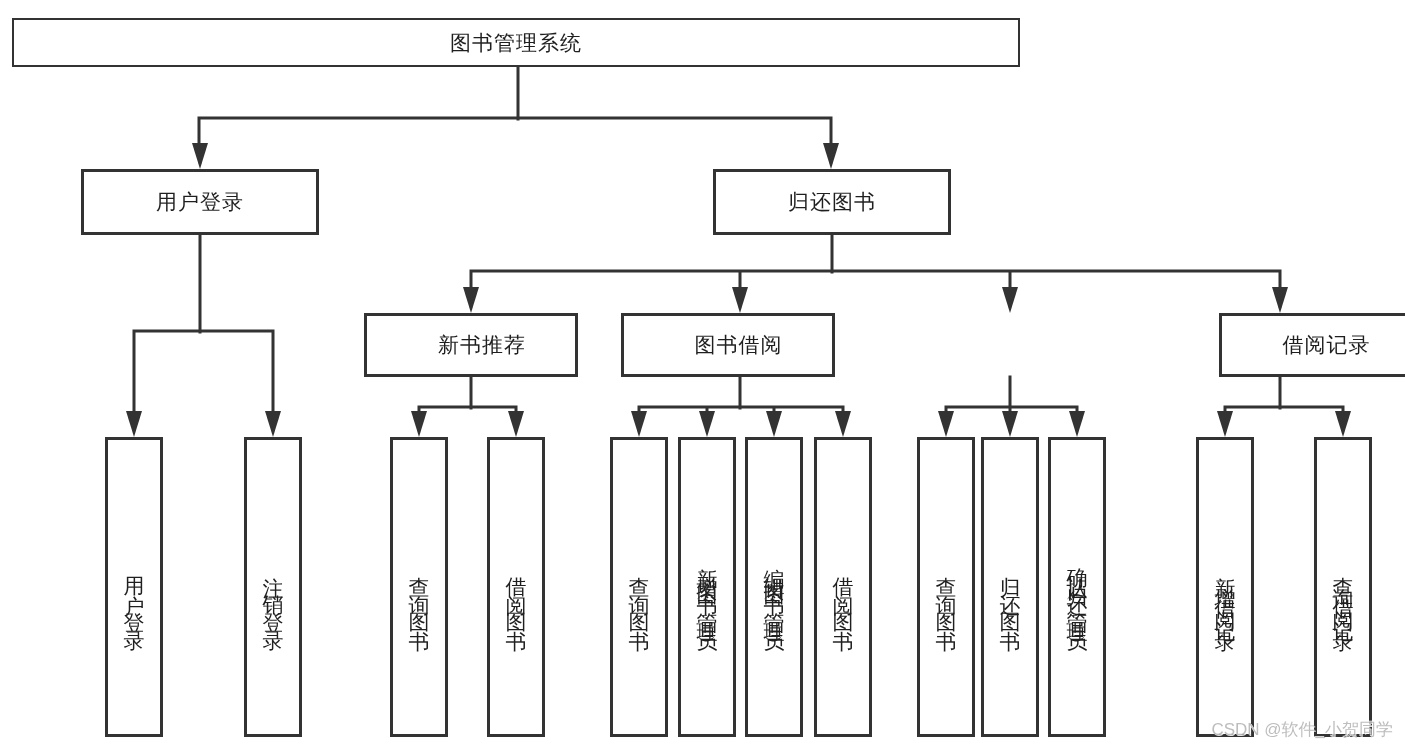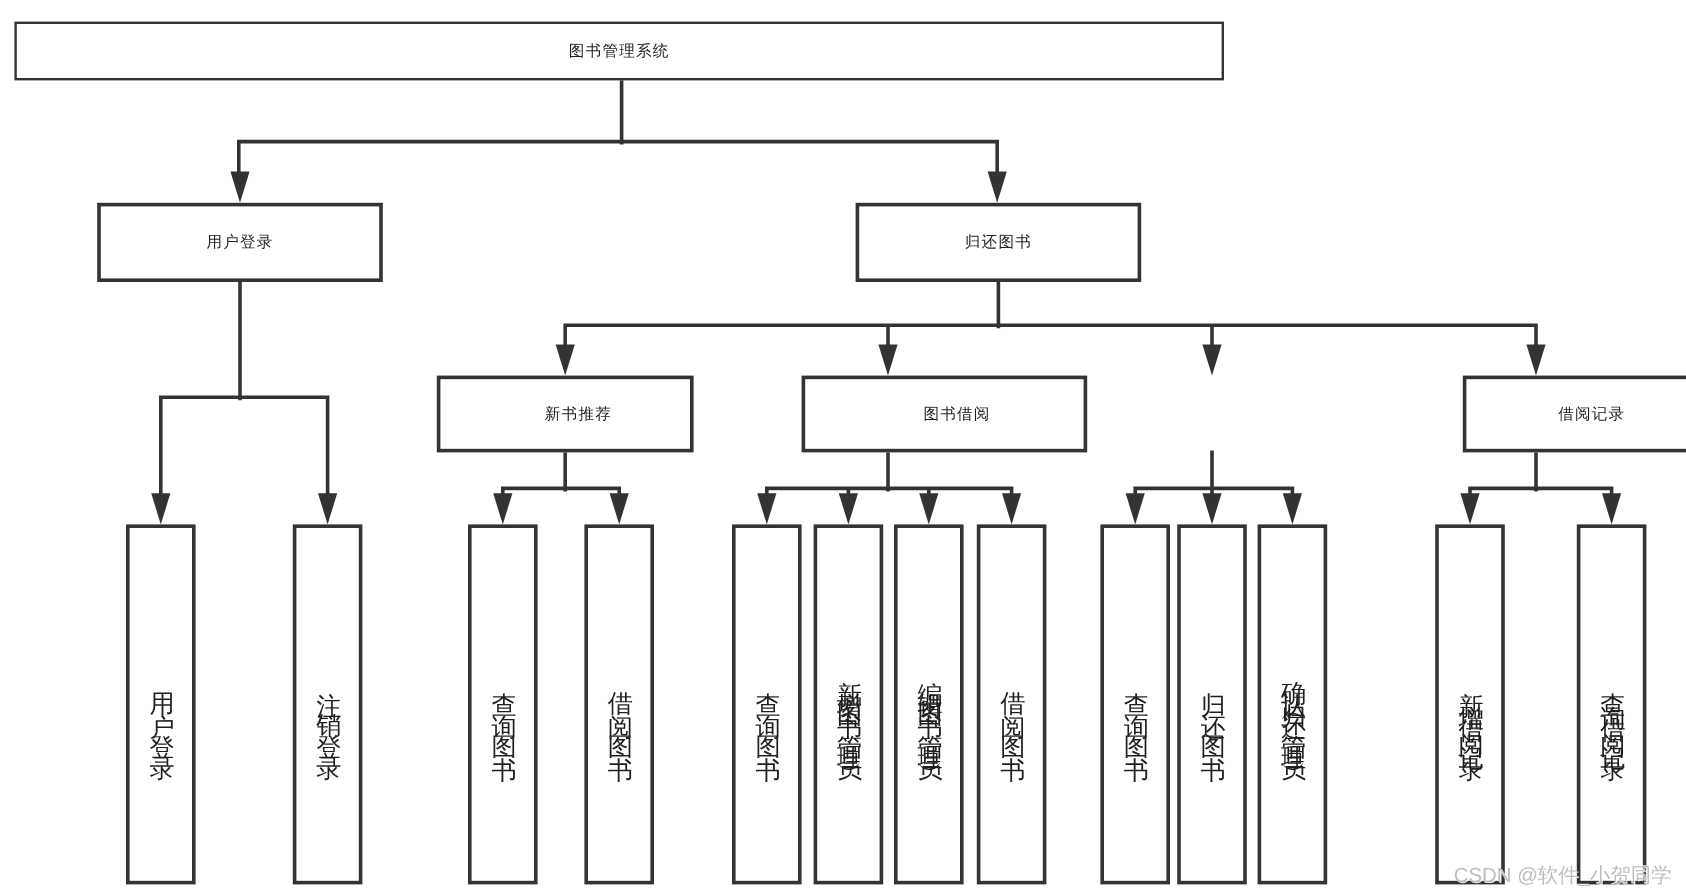--- a/index.html
+++ b/index.html
@@ -11,21 +11,21 @@
     overflow:hidden;
   }
   .conn-svg{position:absolute;left:0;top:0;z-index:1;}
   .conn-path{stroke:var(--line,#333);stroke-width:3;fill:none;stroke-linecap:square;}
   .conn-arrows{fill:var(--line,#333);}
   .nodebox{
     position:absolute;box-sizing:border-box;
     border:2px solid var(--line,#333);
     background:#fff;color:var(--text,#222);
     display:flex;align-items:center;justify-content:center;
-    font-size:13px;letter-spacing:1px;
+    font-size:21px;letter-spacing:1px;
     z-index:2;
   }
   .lvl3{border-width:3px;}
   .leaf{
     position:absolute;box-sizing:border-box;
     top:437px;height:300px;width:58px;
     border:3px solid var(--line,#333);
     background:#fff;color:var(--text,#222);
     display:flex;align-items:center;justify-content:center;
     writing-mode:vertical-rl;text-orientation:mixed;
@@ -78,21 +78,21 @@
       <polygon points="1335,411 1351,411 1343,437"></polygon>
     </g>
   </svg>
 
   <div class="nodebox" style="left:12px;top:18px;width:1008px;height:49px;">图书管理系统</div>
 
   <div class="nodebox lvl3" style="left:81px;top:169px;width:238px;height:66px;">用户登录</div>
   <div class="nodebox lvl3" style="left:713px;top:169px;width:238px;height:66px;">归还图书</div>
 
   <div class="nodebox lvl3" style="left:364px;top:313px;width:214px;height:64px;padding-left:22px;">新书推荐</div>
-  <div class="nodebox lvl3" style="left:668px;top:313px;width:238px;height:64px;padding-left:21px;">图书借阅</div>
+  <div class="nodebox lvl3" style="left:621px;top:313px;width:214px;height:64px;padding-left:21px;">图书借阅</div>
   <div class="nodebox lvl3" style="left:1219px;top:313px;width:215px;height:64px;">借阅记录</div>
 
   <div class="leaf vshort" style="left:105px;">用户登录</div>
   <div class="leaf vshort" style="left:244px;">注销登录</div>
 
   <div class="leaf vshort" style="left:390px;">查询图书</div>
   <div class="leaf vshort" style="left:487px;">借阅图书</div>
 
   <div class="leaf vshort" style="left:610px;">查询图书</div>
   <div class="leaf vlong" style="left:678px;">新增图书（管理员）</div>

